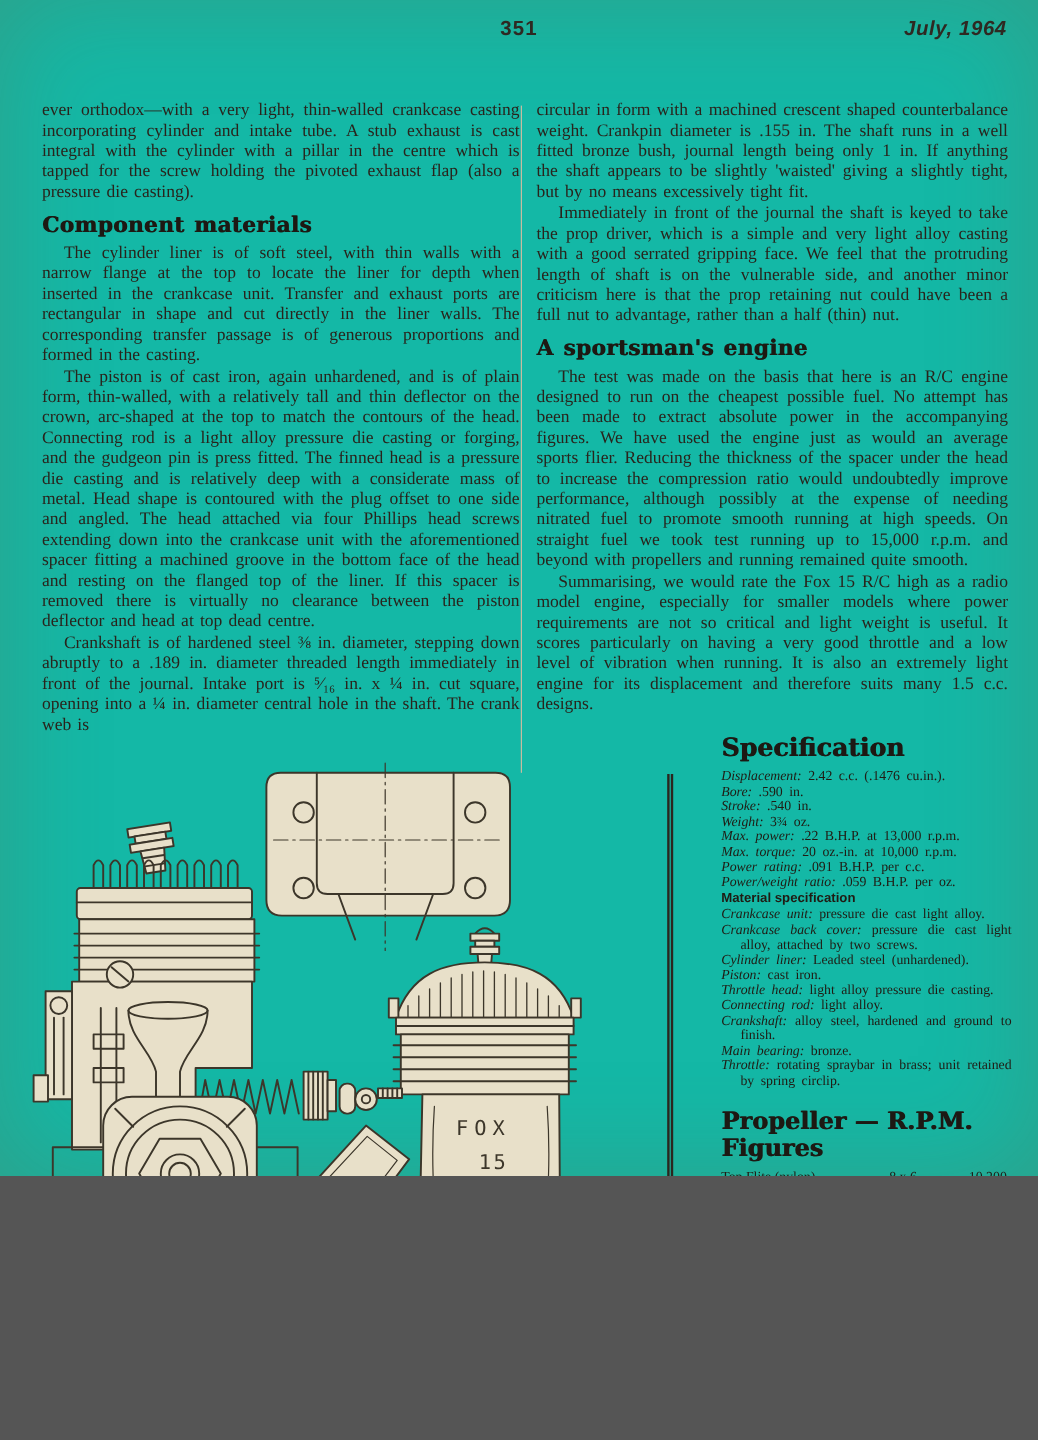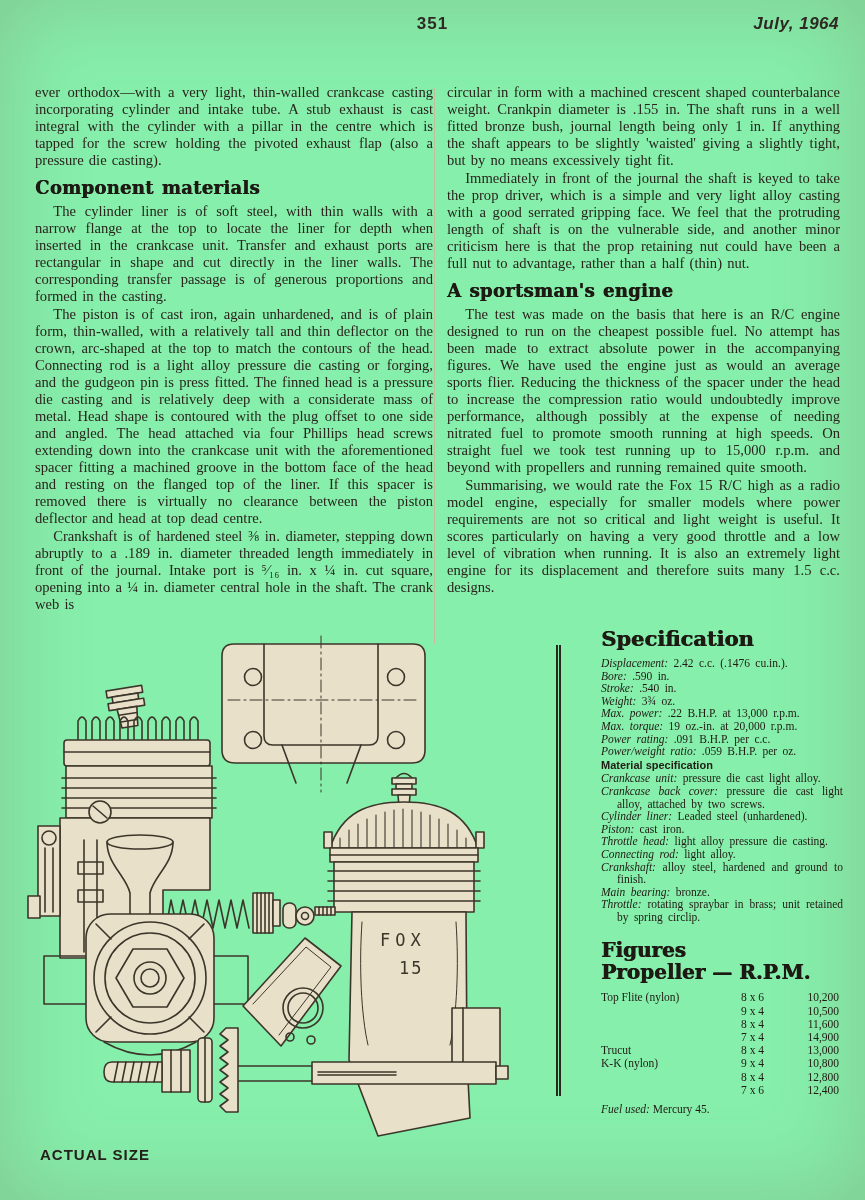--- a/index.html
+++ b/index.html
@@ -1,33 +1,33 @@
 <!DOCTYPE html>
 <html><head>
 <meta charset="utf-8">
 <style>
   html,body{margin:0;padding:0;background:#555;}
-  .page{position:relative;width:865px;height:1200px;background:#86efac;overflow:hidden;
+  .page{position:relative;width:865px;height:980px;background:#14b8a6;overflow:hidden;
         box-shadow:inset 0 0 90px rgba(115,100,65,.28);
         font-family:"Liberation Serif", serif;color:#29241c;}
   .pageno{position:absolute;top:14px;left:0;width:100%;text-align:center;
           font-family:"Liberation Sans",sans-serif;font-weight:bold;font-size:17px;letter-spacing:1px;color:#2e2922;}
   .pagedate{position:absolute;top:14px;right:26px;font-family:"Liberation Sans",sans-serif;
           font-weight:bold;font-size:17px;letter-spacing:.5px;color:#2e2922;font-style:italic;}
   .col{position:absolute;top:84px;font-size:14.6px;line-height:17px;text-align:justify;word-spacing:1.5px;}
   .col p{margin:0 0 1px 0;}
   .col p.ind{text-indent:1.25em;}
   .col h2{font-family:"DejaVu Serif",serif;font-size:18px;line-height:20px;margin:9px 0 5px 0;
           font-weight:bold;color:#1d1913;text-shadow:.6px 0 0 #1d1913;letter-spacing:.3px;}
   .left{left:35px;width:398px;}
   .right{left:447px;width:393px;}
   .colrule{position:absolute;left:434px;top:88px;height:556px;width:1px;background:#c6bca1;}
   .dblrule{position:absolute;left:556px;top:645px;height:451px;width:5px;
            border-left:2.5px solid #2b261e;border-right:2.5px solid #2b261e;box-sizing:border-box;}
-  .spec{position:absolute;left:601px;top:628px;width:242px;font-size:11.5px;line-height:12.6px;color:#201b13;}
+  .spec{position:absolute;left:601px;top:612px;width:242px;font-size:11.5px;line-height:12.6px;color:#201b13;}
   .spec-h{font-family:"DejaVu Serif",serif;font-size:21px;line-height:22px;margin:0 0 7px 0;font-weight:bold;
           color:#1d1913;text-shadow:.7px 0 0 #1d1913;}
   .spec-item{padding-left:16px;text-indent:-16px;text-align:justify;word-spacing:2.5px;margin:0;}
   .sl{font-style:italic;}
   .mat-h{font-weight:bold;font-family:"Liberation Sans",sans-serif;font-size:11px;margin:1px 0;}
   .prop-h{font-family:"DejaVu Serif",serif;font-size:20px;line-height:22px;font-weight:bold;margin:16px 0 8px 0;
           color:#1d1913;text-shadow:.7px 0 0 #1d1913;}
   .prop-table{margin:2px 0 4px 0;}
   .prow{display:flex;line-height:13.2px;}
   .pb{width:130px;}
@@ -65,37 +65,37 @@
     <p class="ind">Summarising, we would rate the Fox 15 R/C high as a radio model engine, especially for smaller models where power requirements are not so critical and light weight is useful.  It scores particularly on having a very good throttle and a low level of vibration when running.  It is also an extremely light engine for its displacement and therefore suits many 1.5 c.c. designs.</p>
   </div>
 
   <div class="spec">
     <h2 class="spec-h">Specification</h2>
     <div class="spec-item"><span class="sl">Displacement:</span> <span>2.42 c.c. (.1476 cu.in.).</span></div>
     <div class="spec-item"><span class="sl">Bore:</span> <span>.590 in.</span></div>
     <div class="spec-item"><span class="sl">Stroke:</span> <span>.540 in.</span></div>
     <div class="spec-item"><span class="sl">Weight:</span> <span>3¾ oz.</span></div>
     <div class="spec-item"><span class="sl">Max. power:</span> <span>.22 B.H.P. at 13,000 r.p.m.</span></div>
-    <div class="spec-item"><span class="sl">Max. torque:</span> <span>19 oz.-in. at 20,000 r.p.m.</span></div>
+    <div class="spec-item"><span class="sl">Max. torque:</span> <span>20 oz.-in. at 10,000 r.p.m.</span></div>
     <div class="spec-item"><span class="sl">Power rating:</span> <span>.091 B.H.P. per c.c.</span></div>
     <div class="spec-item"><span class="sl">Power/weight ratio:</span> <span>.059 B.H.P. per oz.</span></div>
     <div class="mat-h">Material specification</div>
     <div class="spec-item"><span class="sl">Crankcase unit:</span> <span>pressure die cast light alloy.</span></div>
     <div class="spec-item"><span class="sl">Crankcase back cover:</span> <span>pressure die cast light alloy, attached by two screws.</span></div>
     <div class="spec-item"><span class="sl">Cylinder liner:</span> <span>Leaded steel (unhardened).</span></div>
     <div class="spec-item"><span class="sl">Piston:</span> <span>cast iron.</span></div>
     <div class="spec-item"><span class="sl">Throttle head:</span> <span>light alloy pressure die casting.</span></div>
     <div class="spec-item"><span class="sl">Connecting rod:</span> <span>light alloy.</span></div>
     <div class="spec-item"><span class="sl">Crankshaft:</span> <span>alloy steel, hardened and ground to finish.</span></div>
     <div class="spec-item"><span class="sl">Main bearing:</span> <span>bronze.</span></div>
     <div class="spec-item"><span class="sl">Throttle:</span> <span>rotating spraybar in brass; unit retained by spring circlip.</span></div>
 
     <h2 class="prop-h">
+      <div>Propeller — R.P.M.</div>
       <div>Figures</div>
-      <div>Propeller — R.P.M.</div>
     </h2>
     <div class="prop-table">
       <div class="prow">
           <span class="pb">Top Flite (nylon)</span>
           <span class="ps">8 x 6</span>
           <span class="pr">10,200</span>
         </div>
       <div class="prow">
           <span class="pb"></span>
           <span class="ps">9 x 4</span>

